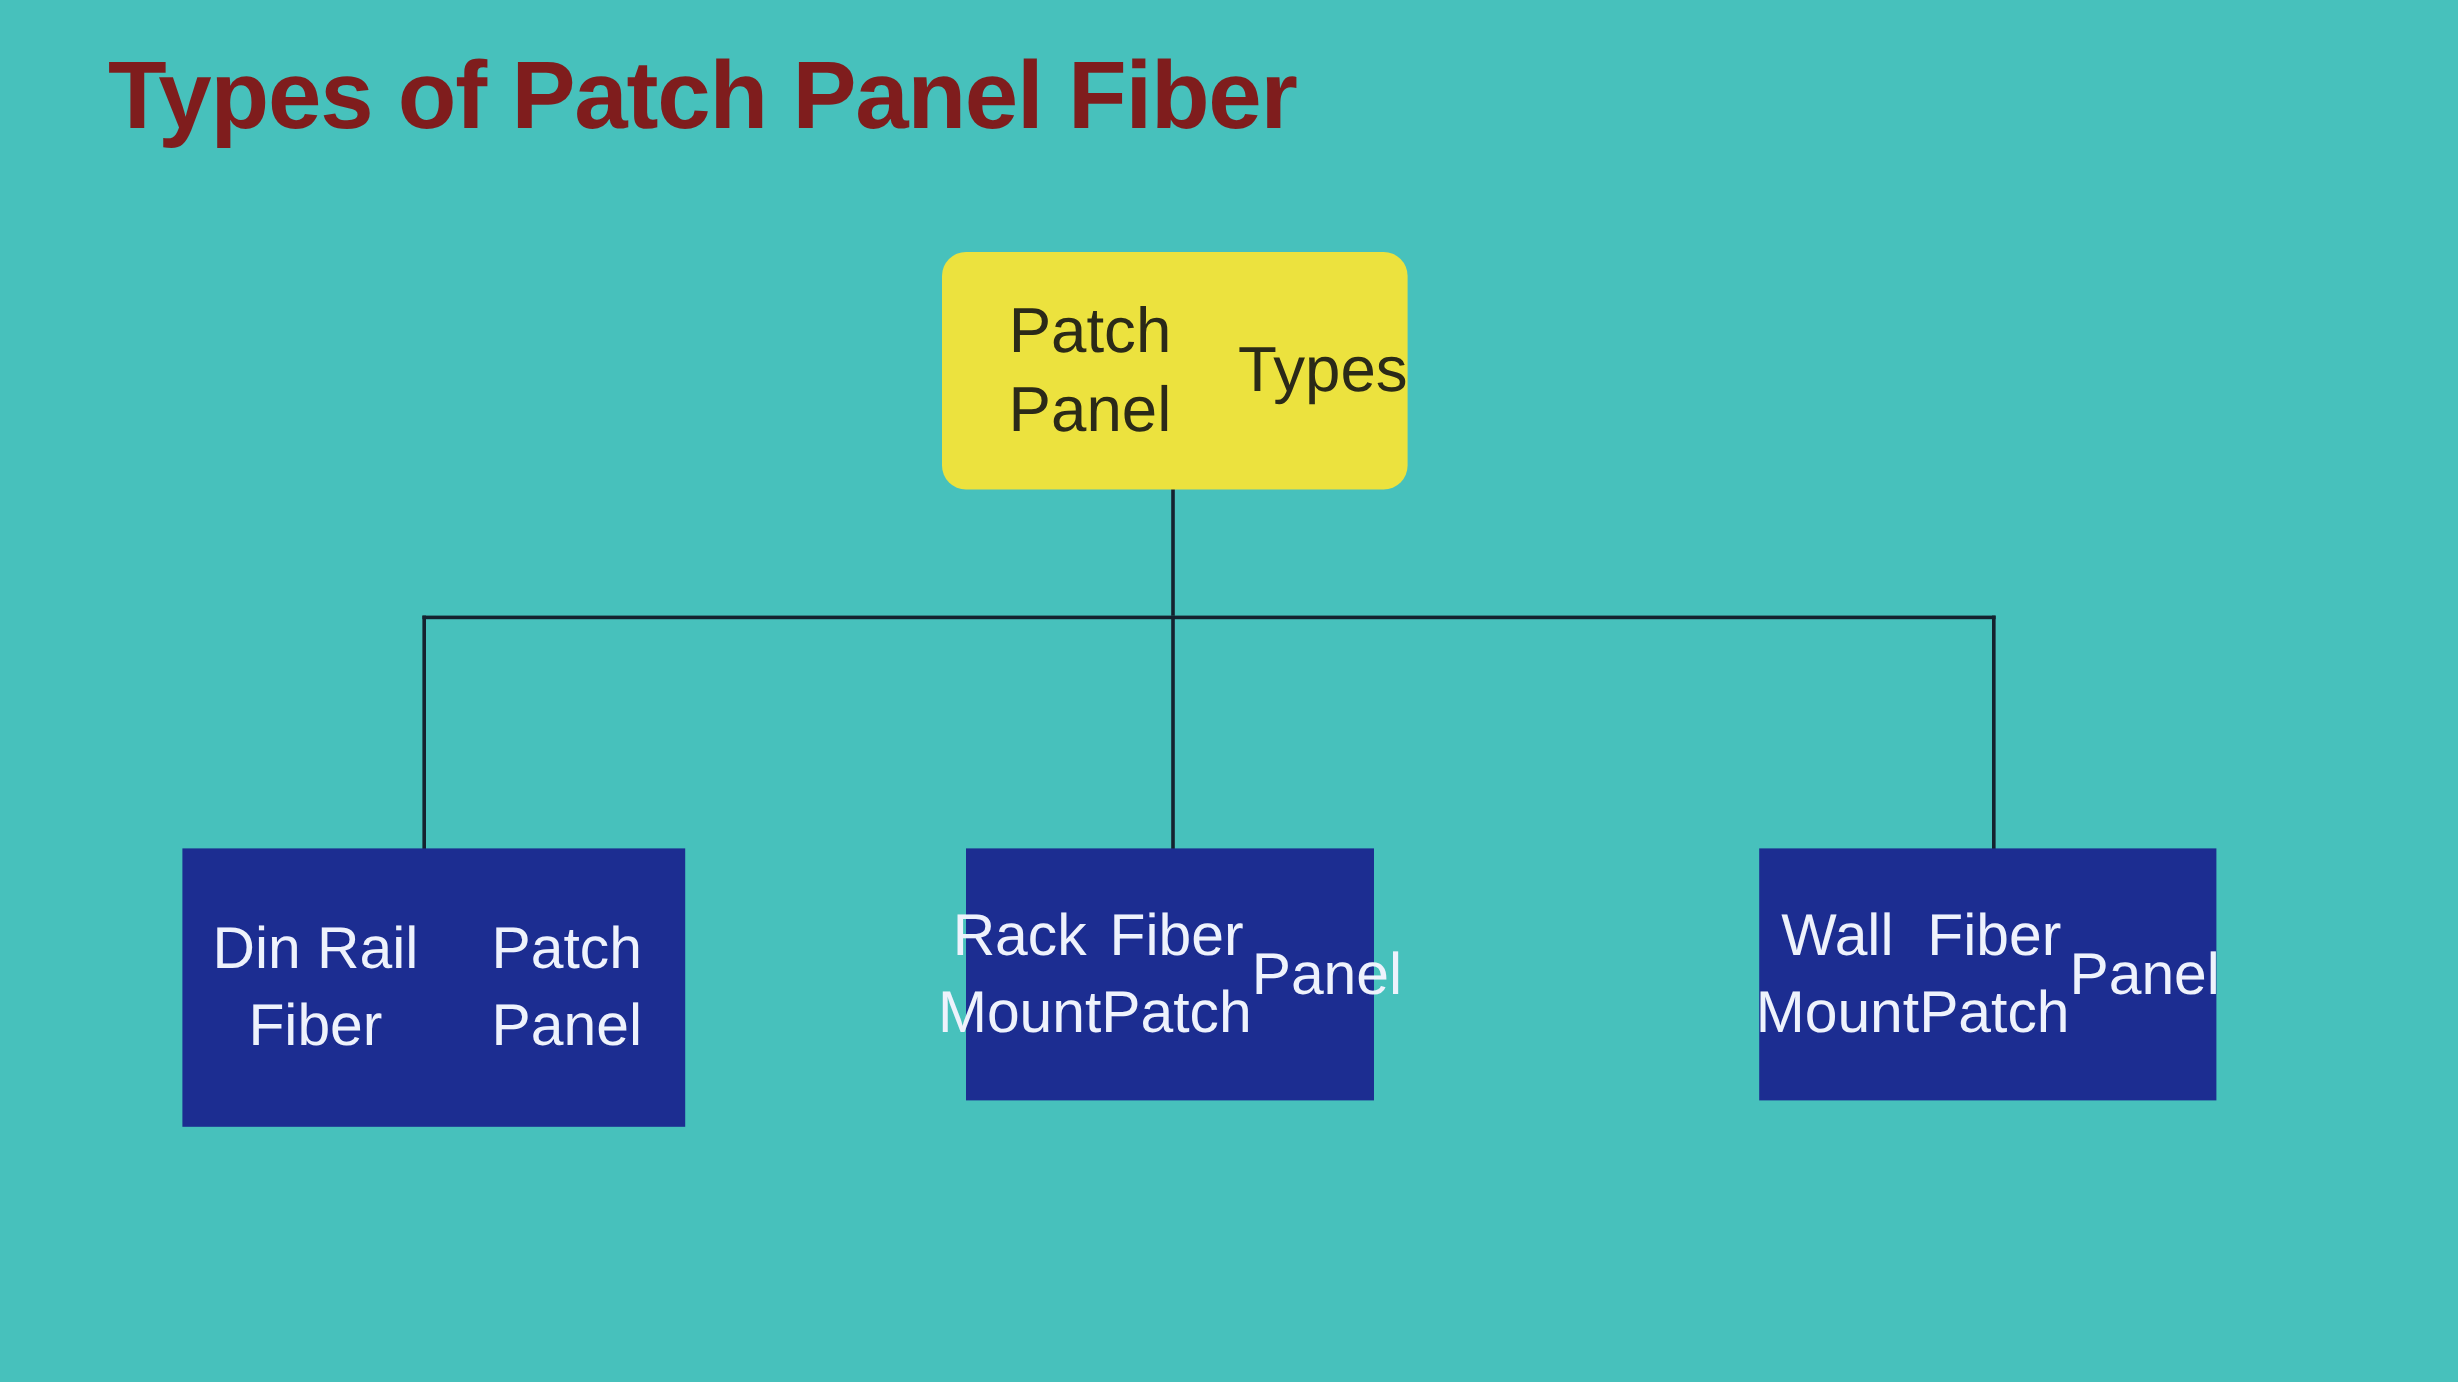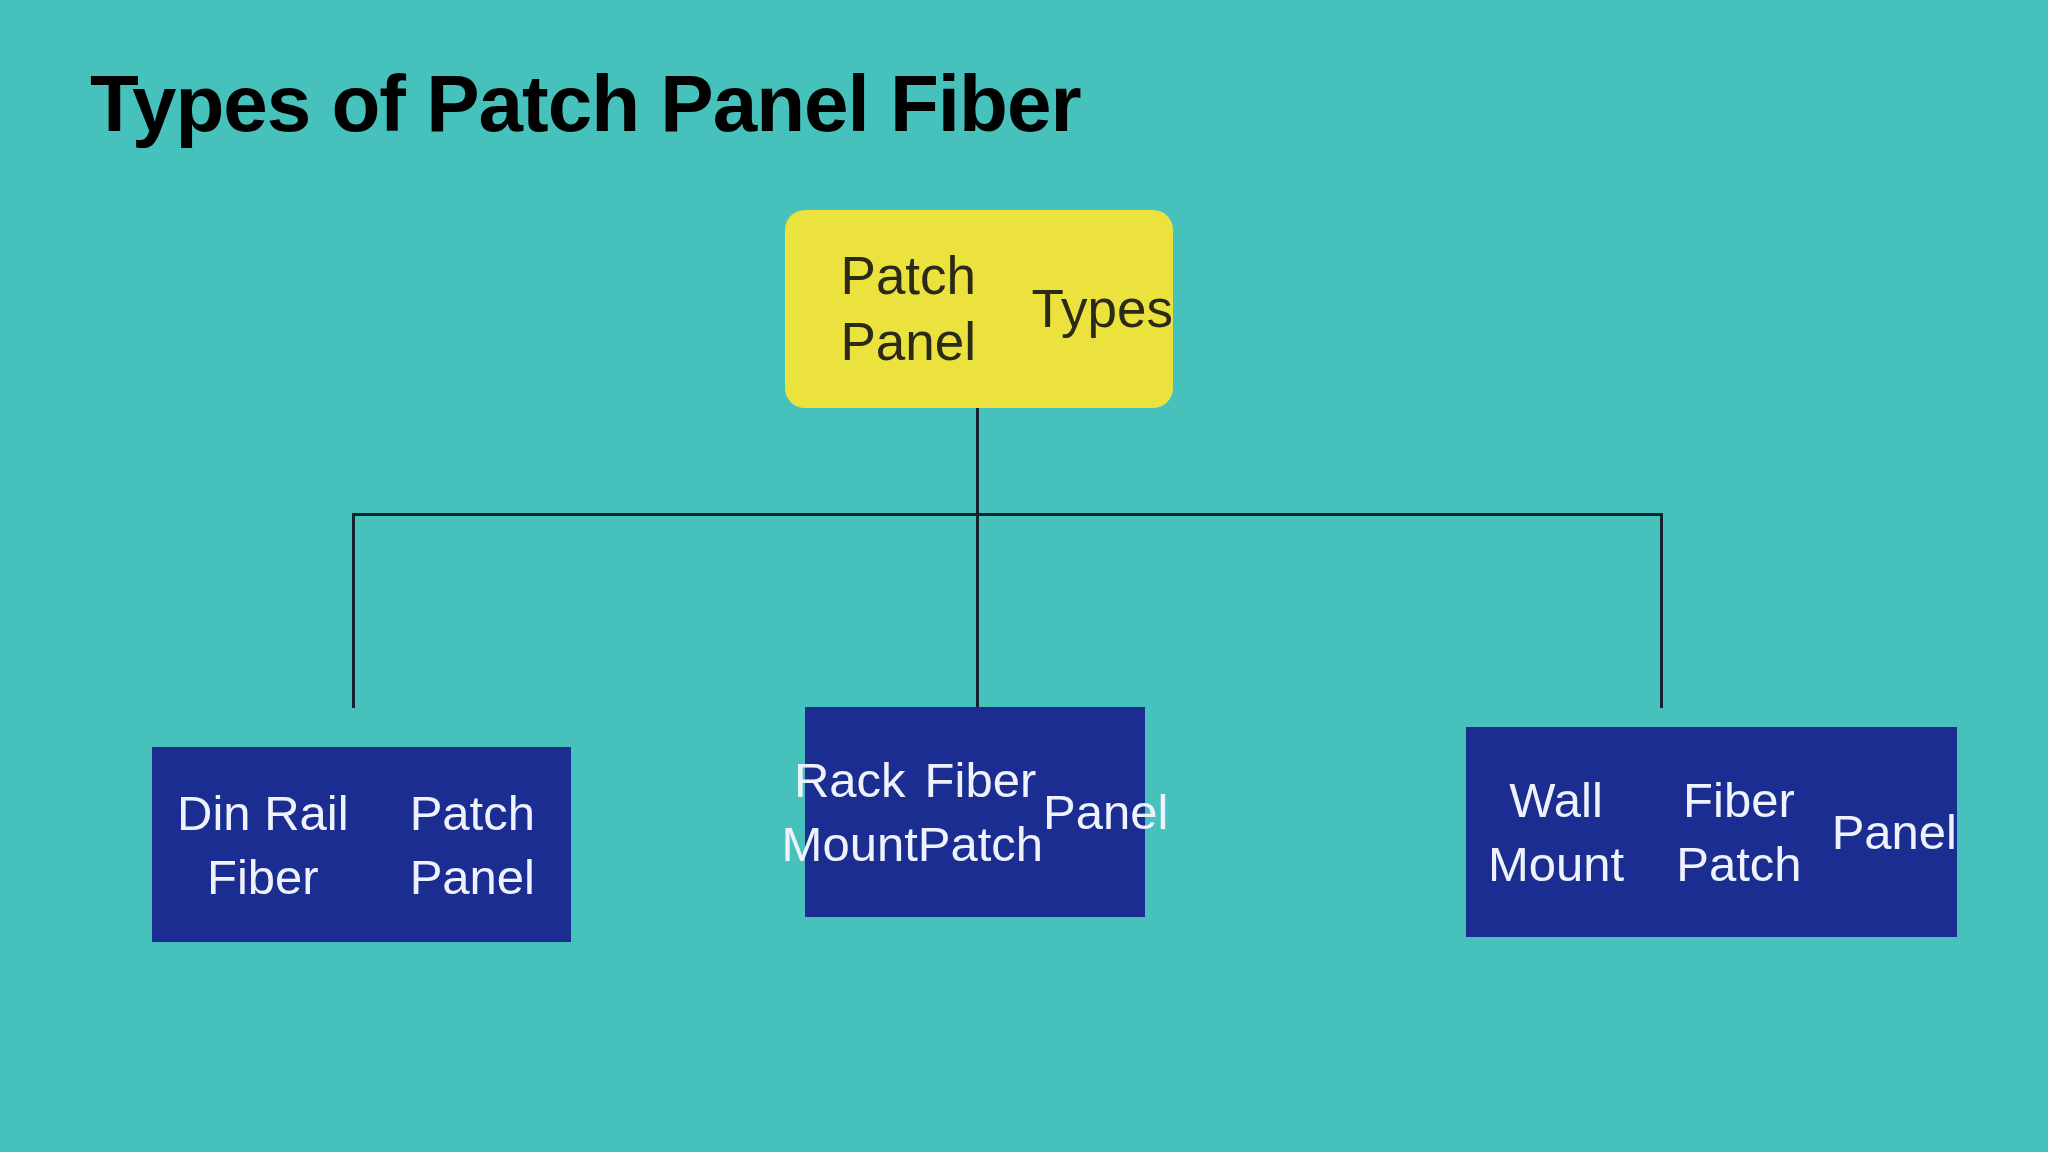--- a/index.html
+++ b/index.html
@@ -11,25 +11,25 @@
     position: relative;
     width: 2048px;
     height: 1152px;
     background: #47c1bc;
     overflow: hidden;
     font-family: "Liberation Sans", "DejaVu Sans", sans-serif;
   }
   .diagram-title {
     position: absolute;
     left: 90px;
-    top: 58px;
+    top: 34px;
     font-size: 80px;
     font-weight: bold;
     letter-spacing: -1px;
-    color: #000000;
+    color: #7f1d1d;
     white-space: nowrap;
   }
   .node {
     position: absolute;
     display: flex;
     flex-direction: row;
     align-items: center;
     justify-content: center;
     text-align: center;
   }
@@ -44,23 +44,23 @@
     font-size: 53px;
     line-height: 66px;
   }
   .node-child {
     background: #1c2d91;
     color: #eef2fc;
     font-size: 49px;
     line-height: 64px;
     top: 707px;
   }
-  .node-child-1 { left: 152px;  width: 419px; height: 195px; margin-top: 40px; }
+  .node-child-1 { left: 152px;  width: 419px; height: 232px; }
   .node-child-2 { left: 805px;  width: 340px; height: 210px; }
-  .node-child-3 { left: 1466px; width: 491px; height: 210px; margin-top: 20px; }
+  .node-child-3 { left: 1466px; width: 381px; height: 210px; }
   .connector {
     position: absolute;
     background: #14222f;
   }
   .conn-trunk      { left: 976px;  top: 406px; width: 3px;    height: 107px; }
   .conn-horizontal { left: 352px;  top: 513px; width: 1311px; height: 3px;  }
   .conn-drop-left  { left: 352px;  top: 513px; width: 3px;    height: 195px; }
   .conn-drop-mid   { left: 976px;  top: 513px; width: 3px;    height: 195px; }
   .conn-drop-right { left: 1660px; top: 513px; width: 3px;    height: 195px; }
 </style>

